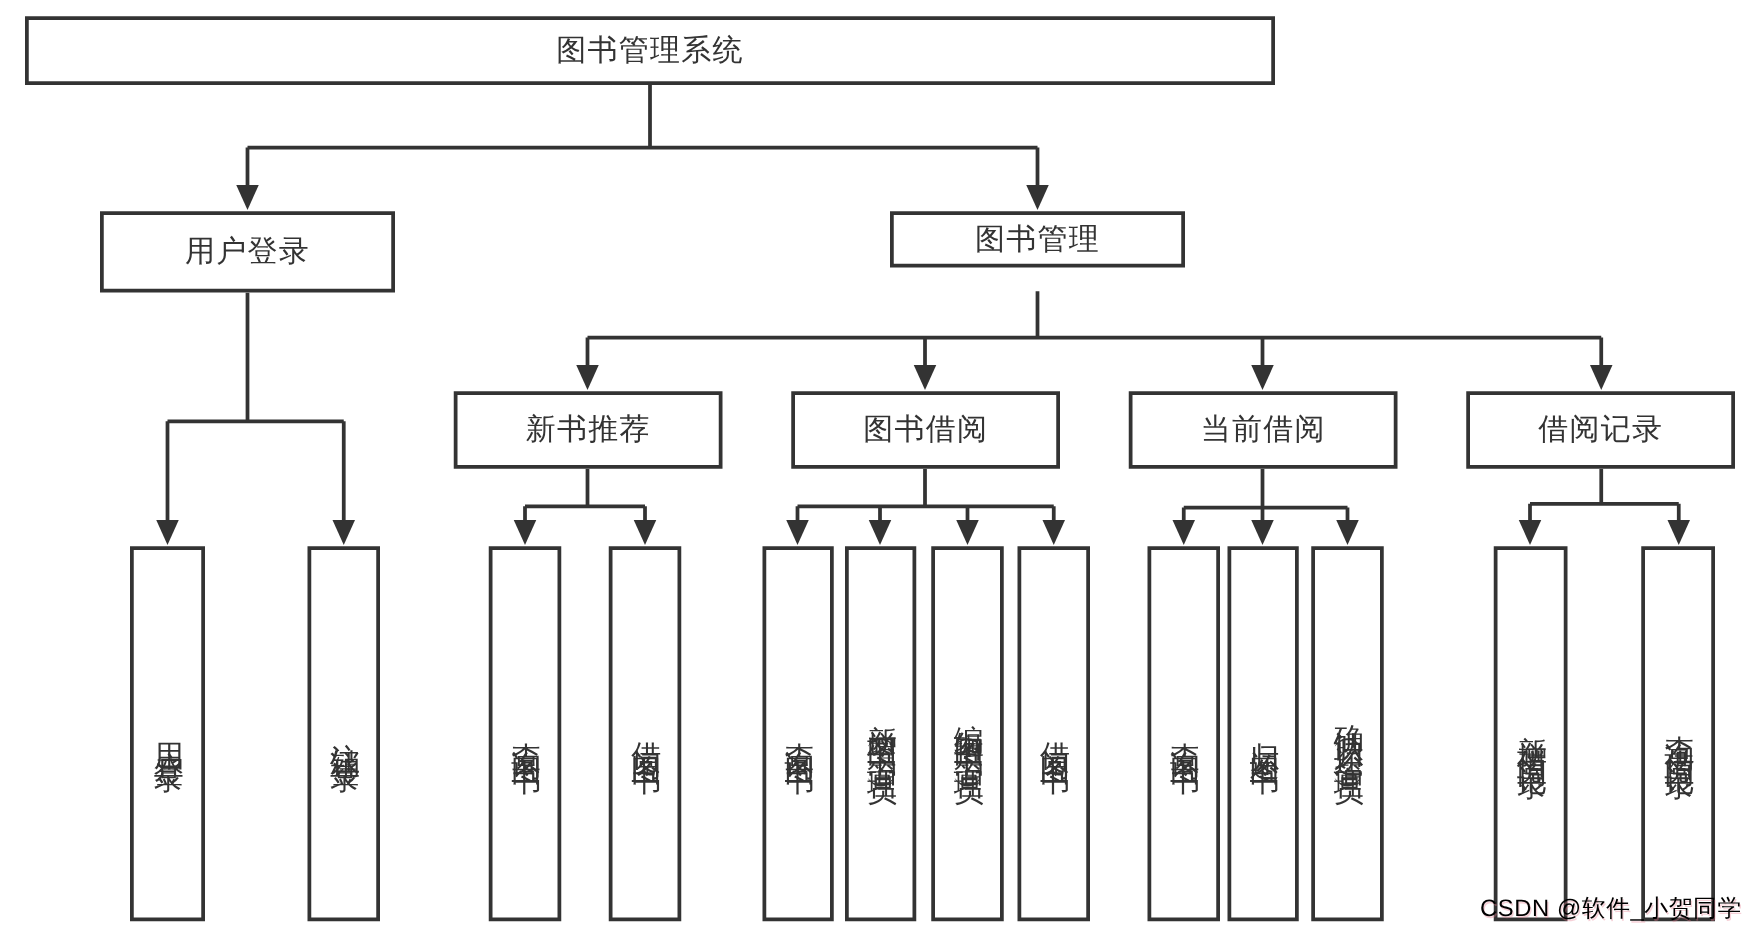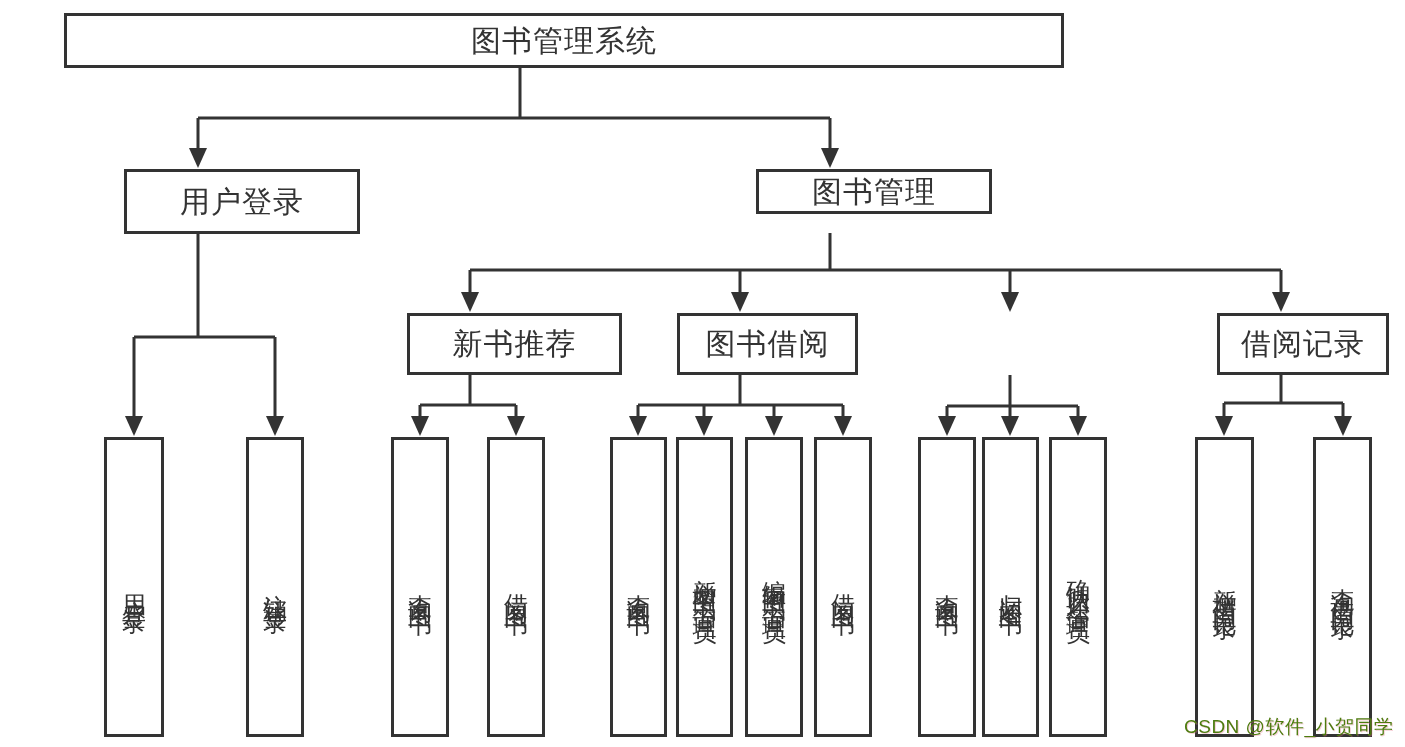--- a/index.html
+++ b/index.html
@@ -21,37 +21,36 @@
     position: absolute;
     box-sizing: border-box;
     background: #ffffff;
     border: 3px solid #333333;
     display: flex;
     align-items: center;
     justify-content: center;
     line-height: 1;
   }
   .h-node {
-    font-size: 30px;
+    font-size: 24px;
     letter-spacing: 1px;
     white-space: nowrap;
-    margin-left: 44px;
   }
   .v-node {
     writing-mode: vertical-rl;
     text-orientation: mixed;
     font-size: 24px;
     letter-spacing: 6px;
   }
   .watermark {
     position: absolute;
     left: 1184px;
     top: 714px;
     font-size: 19px;
-    color: #4d7c0f;
+    color: #000000;
     letter-spacing: 0.5px;
     white-space: nowrap;
     text-shadow: 1px 1px 0 rgba(230, 120, 140, 0.35);
     z-index: 5;
   }
 </style>
 </head>
 <body>
 
 <div class="stage">
@@ -88,22 +87,23 @@
       <polygon points="1334,416 1352,416 1343,436"></polygon>
     </g>
   </svg>
 
   <div class="node h-node" style="left:20px; top:13px; width:1000px; height:55px;">图书管理系统</div>
 
   <div class="node h-node" style="left:80px; top:169px; width:236px; height:65px;">用户登录</div>
   <div class="node h-node" style="left:712px; top:169px; width:236px; height:45px;">图书管理</div>
 
   <div class="node h-node" style="left:363px; top:313px; width:215px; height:62px;text-align:center;">新书推荐</div>
-  <div class="node h-node" style="left:633px; top:313px; width:181px; height:62px;">图书借阅</div>
-  <div class="node h-node" style="left:1173px; top:313px; width:172px; height:62px;">借阅记录</div>
+  <div class="node h-node" style="left:633px; top:313px; width:215px; height:62px;">图书借阅</div>
+  <div class="node h-node" style="left:903px; top:313px; width:215px; height:62px;">当前借阅</div>
+  <div class="node h-node" style="left:1173px; top:313px; width:215px; height:62px;">借阅记录</div>
 
   <div class="node v-node" style="left:104px; top:437px; width:60px; height:300px;">用户登录</div>
   <div class="node v-node" style="left:246px; top:437px; width:58px; height:300px;">注销登录</div>
 
   <div class="node v-node" style="left:391px; top:437px; width:58px; height:300px;">查询图书</div>
   <div class="node v-node" style="left:487px; top:437px; width:58px; height:300px;">借阅图书</div>
 
   <div class="node v-node" style="left:610px; top:437px; width:57px; height:300px;">查询图书</div>
   <div class="node v-node" style="left:676px; top:437px; width:57px; height:300px;">新增图书（管理员）</div>
   <div class="node v-node" style="left:745px; top:437px; width:58px; height:300px;">编辑图书（管理员）</div>

